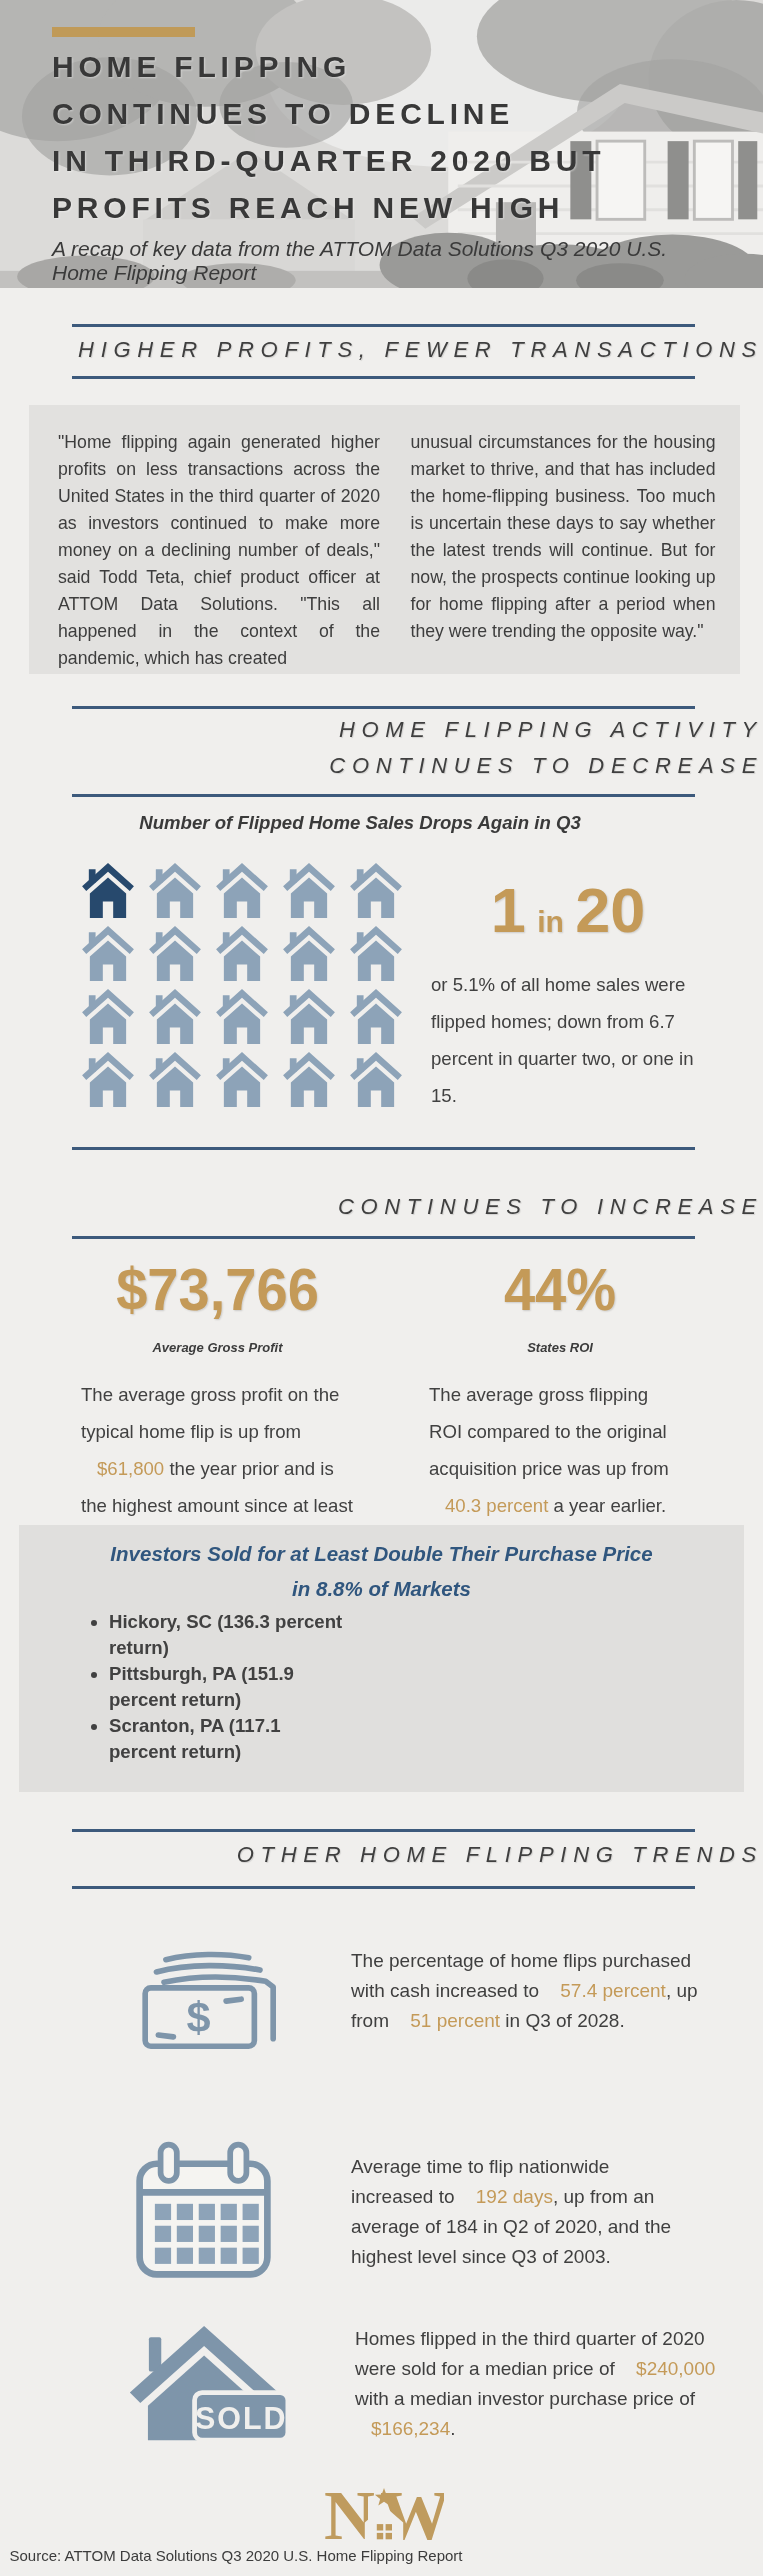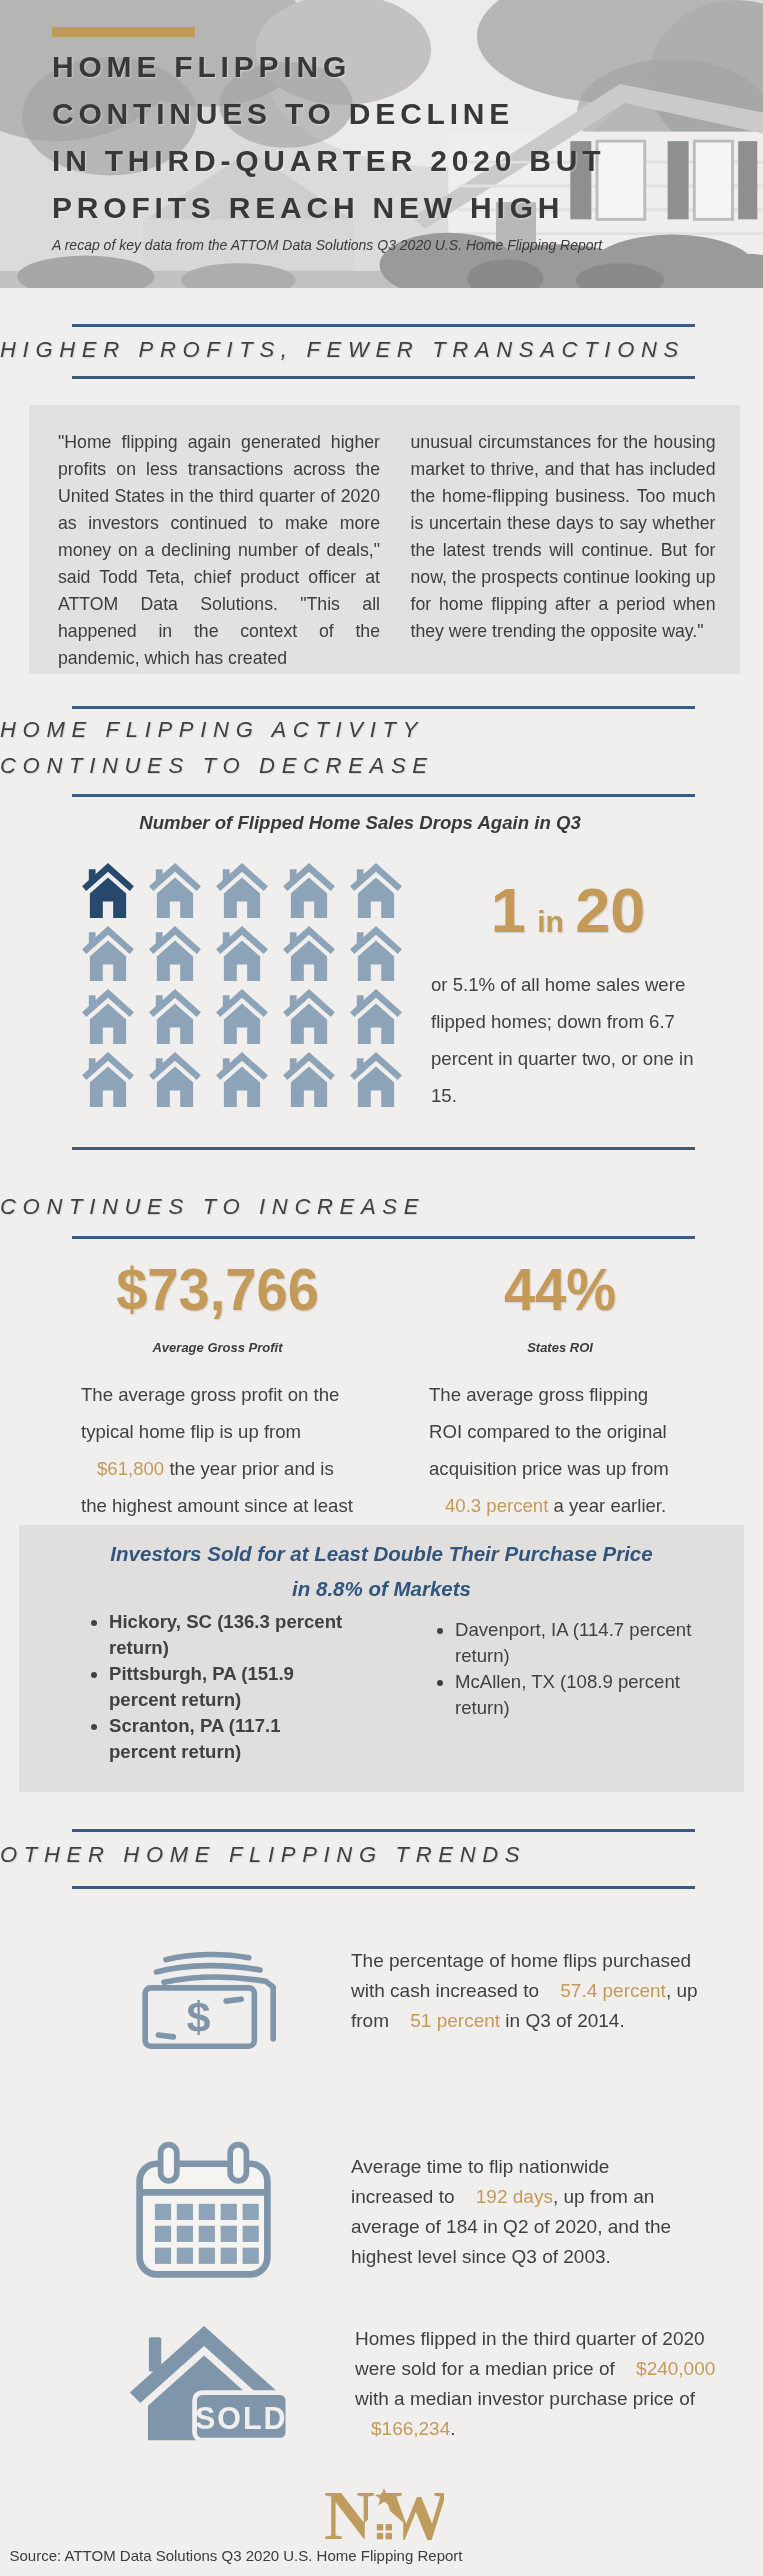--- a/index.html
+++ b/index.html
@@ -6,25 +6,25 @@
   body{font-family:"Liberation Sans","DejaVu Sans",sans-serif;}
   #page{position:relative;width:763px;height:2576px;background:#f0efed;overflow:hidden;}
   .abs{position:absolute;}
 
   
   #header{left:0;top:0;width:763px;height:288px;overflow:hidden;}
   #header svg{position:absolute;left:0;top:0;}
   .goldbar{left:52px;top:27px;width:143px;height:9.5px;background:#c09a58;}
   .title{left:52px;top:43px;width:668px;font-size:30px;font-weight:700;letter-spacing:4.8px;
          line-height:47px;color:#383838;text-shadow:1px 1px 1.9px rgba(255,255,255,.4);}
-  .subtitle{left:52px;top:237px;width:668px;font-style:italic;font-size:14px;color:#3a3a3a;}
+  .subtitle{left:52px;top:237px;width:668px;font-style:italic;font-size:21px;color:#3a3a3a;}
 
   
   .rule{left:72px;width:623px;height:2.9px;background:#3d5a7c;}
-  .sec-heading{left:0;width:763px;text-align:left;font-style:italic;font-size:22px;
+  .sec-heading{left:0;width:763px;text-align:right;font-style:italic;font-size:22px;
                letter-spacing:6.7px;color:#3f3f3f;text-shadow:1px 1px 1px rgba(0,0,0,.12);}
 
   
   .graybox{background:#e2e1df;}
   #quote-box{left:29px;top:405px;width:711px;height:269px;}
   .quote-cols{position:absolute;left:29px;top:24px;display:flex;gap:30.5px;}
   .quote-col{width:322px;font-size:17.7px;line-height:27px;color:#3d3d3d;text-align:justify;}
 
   
   .sub-italic{left:0;width:720px;text-align:center;font-style:italic;font-weight:700;
@@ -312,45 +312,41 @@
   </div>
 
   <div class="abs" id="markets-box">
     <div class="markets-heading" style="top:17px;">Investors Sold for at Least Double Their Purchase Price</div>
     <div class="markets-heading" style="top:52px;">in 8.8% of Markets</div>
     <ul class="bullets" style="left:69px;top:84px;font-weight:bold;">
         <li>Hickory, SC (136.3 percent return)</li>
         <li>Pittsburgh, PA (151.9 percent return)</li>
         <li>Scranton, PA (117.1 percent return)</li>
       </ul>
-    <ul class="bullets" style="left:415px;top:92px;">
-        <li>Davenport, IA (114.7 percent return)</li>
-        <li>McAllen, TX (108.9 percent return)</li>
-      </ul>
   </div>
 
   <div class="abs rule" style="top:1829px;"></div>
   <div class="abs sec-heading" style="top:1842px;">OTHER HOME FLIPPING TRENDS</div>
   <div class="abs rule" style="top:1886px;"></div>
 
   <div class="abs trend-icon" style="left:132px;top:1946px;">
     <svg width="160" height="113" viewBox="0 0 170 115">
       <g fill="none" stroke="#7e95aa" stroke-width="6" stroke-linecap="round" stroke-linejoin="round">
         <path d="M36,12 C64,5 98,5 124,10"></path>
         <path d="M26,25 C60,16 104,17 136,23"></path>
         <path d="M34,36 C72,28 112,30 142,35 L150,41 L150,96"></path>
         <rect x="14" y="42" width="116" height="62" rx="6"></rect>
         <line x1="100" y1="56" x2="116" y2="54"></line>
         <line x1="28" y1="92" x2="44" y2="94"></line>
       </g>
       <text x="58" y="89" font-size="46" font-weight="bold" fill="#7e95aa" font-family="Liberation Sans, sans-serif">$</text>
     </svg>
   </div>
   <div class="abs trend-text" style="left:351px;top:1946px;width:374px;">
-    <span>The percentage of home flips purchased with cash increased to </span><span class="gold">57.4 percent</span><span>, up from </span><span class="gold">51 percent</span><span> in Q3 of 2014.</span>
+    <span>The percentage of home flips purchased with cash increased to </span><span class="gold">57.4 percent</span><span>, up from </span><span class="gold">51 percent</span><span> in Q3 of 2028.</span>
   </div>
 
   <div class="abs trend-icon" style="left:132px;top:2139px;">
     <svg width="143" height="143" viewBox="0 0 150 150">
       <rect x="8" y="26" width="134" height="116" rx="18" fill="#f5f4f1" stroke="#7e95aa" stroke-width="7"></rect>
       <line x1="10" y1="56" x2="140" y2="56" stroke="#7e95aa" stroke-width="7"></line>
       <rect x="30" y="6" width="17" height="38" rx="8.5" fill="#f5f4f1" stroke="#7e95aa" stroke-width="6"></rect>
       <rect x="103" y="6" width="17" height="38" rx="8.5" fill="#f5f4f1" stroke="#7e95aa" stroke-width="6"></rect>
       <g fill="#8da3b8">
         <rect x="24" y="68" width="17" height="17"></rect>

